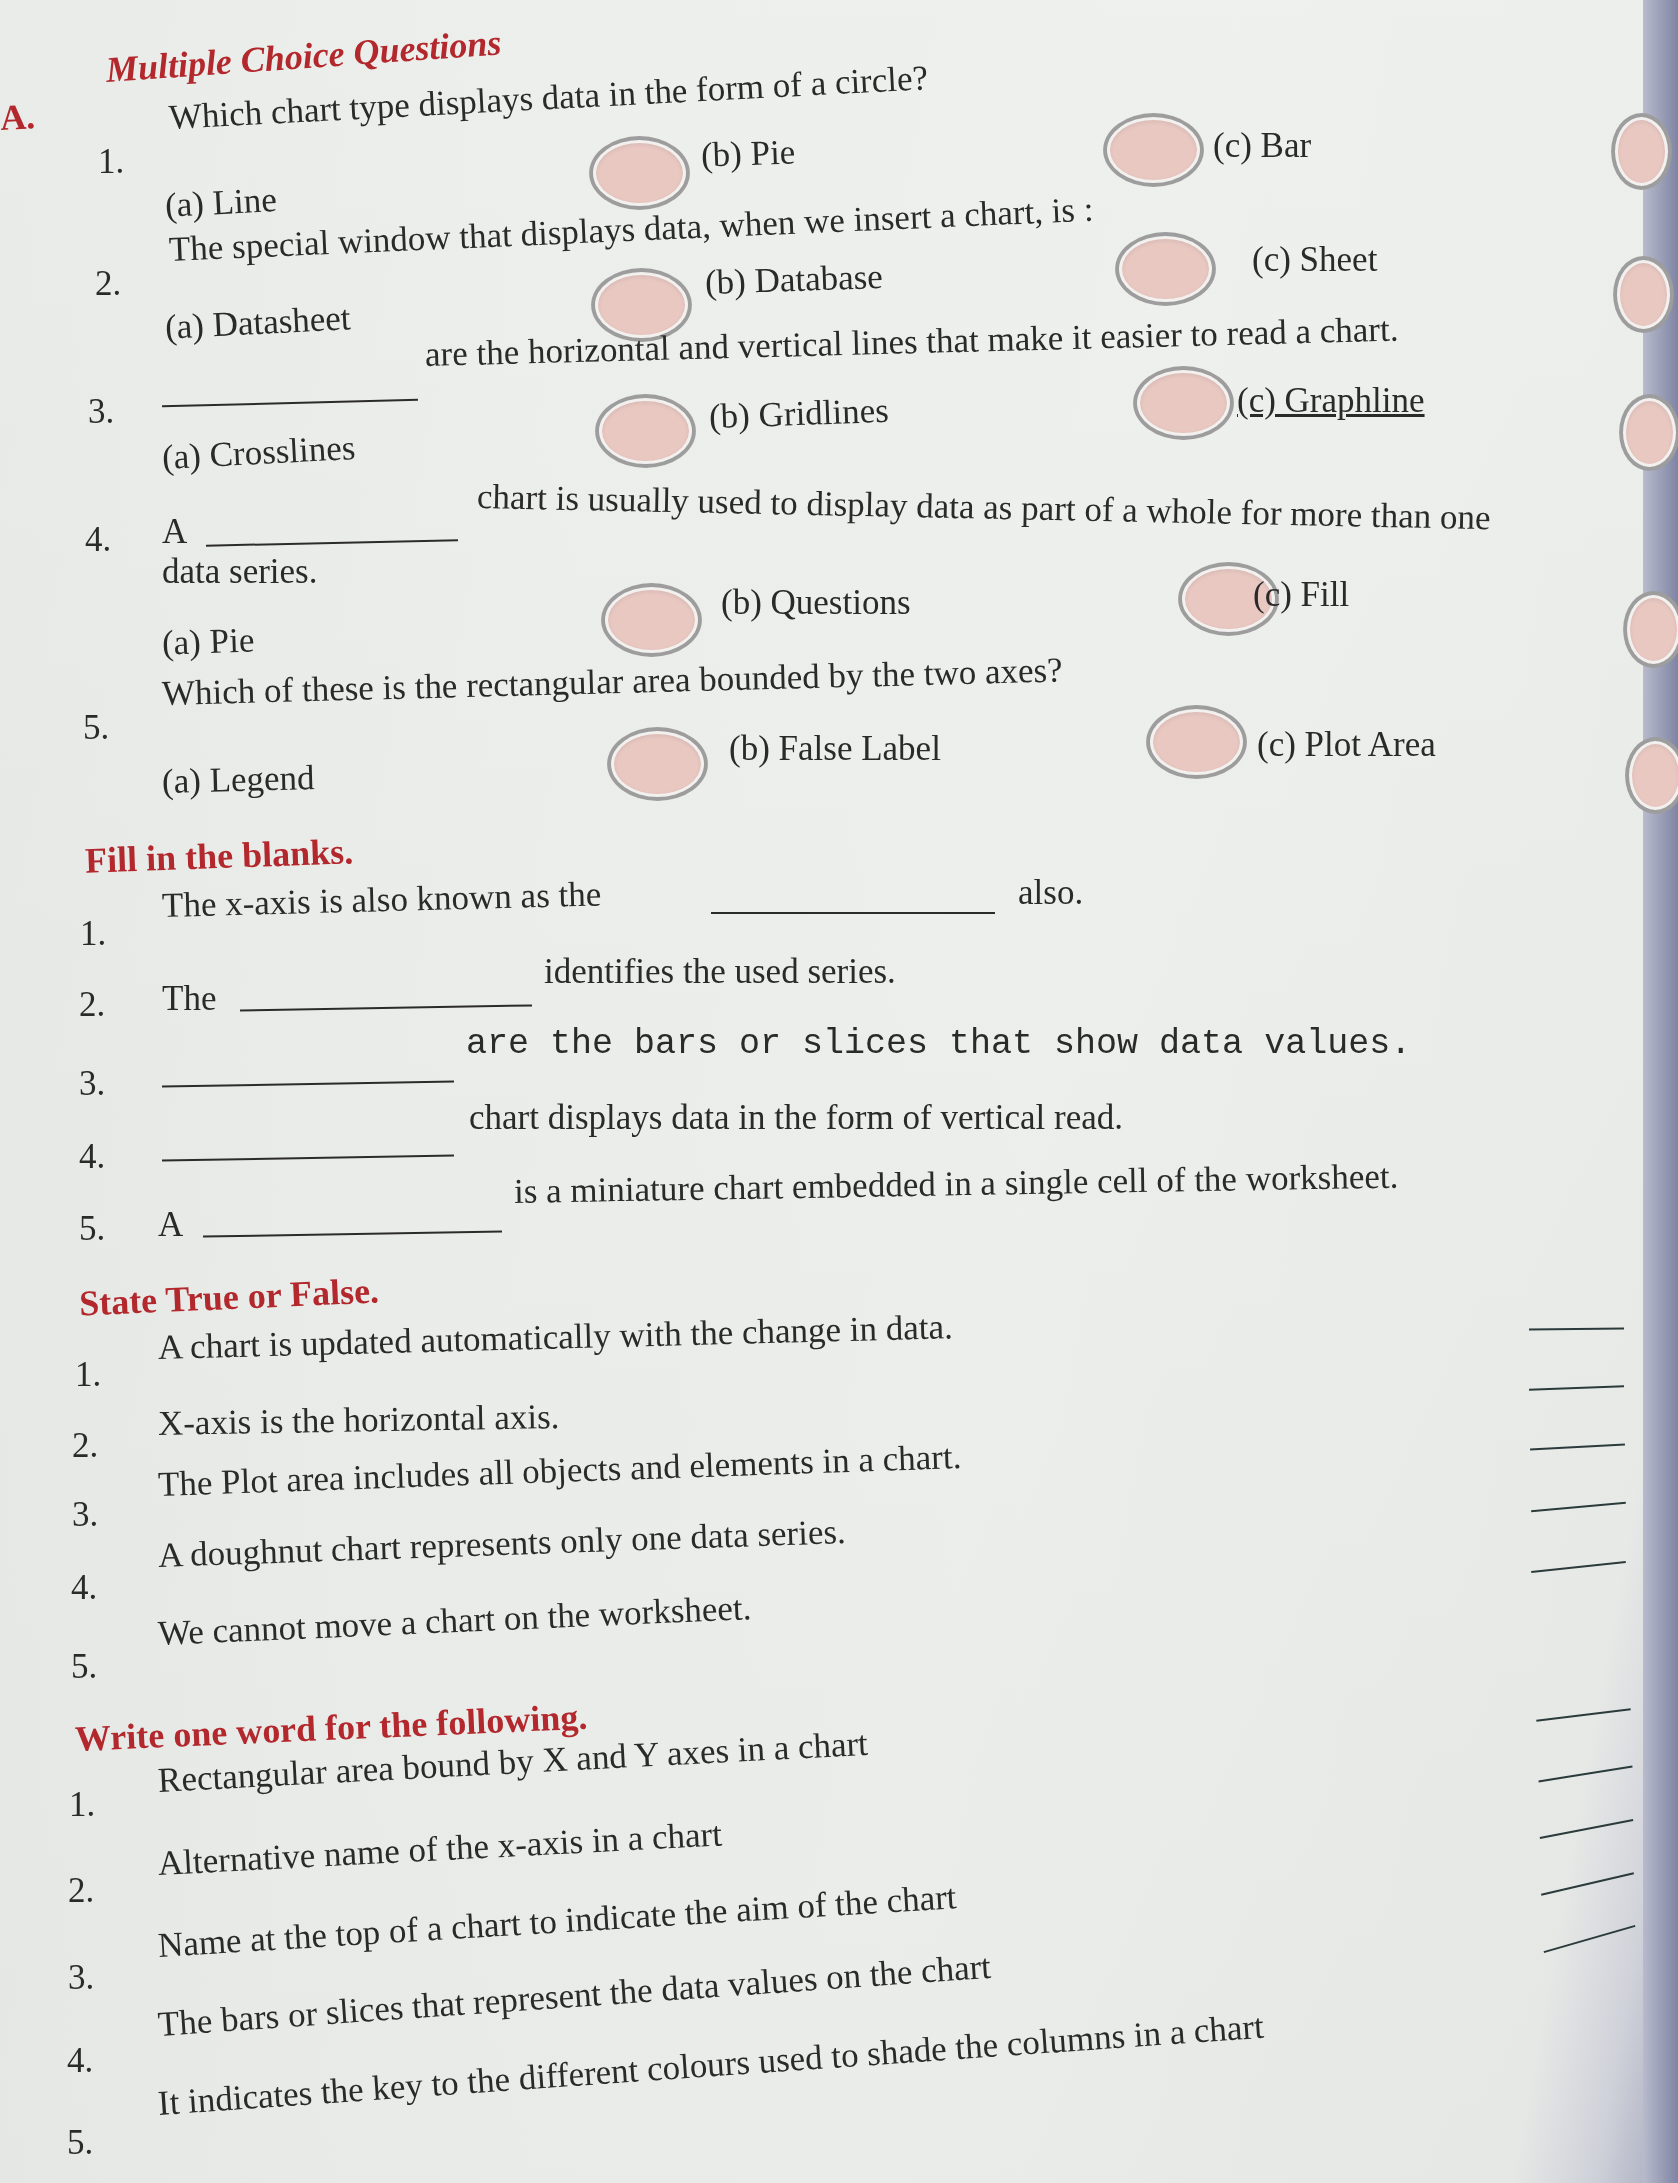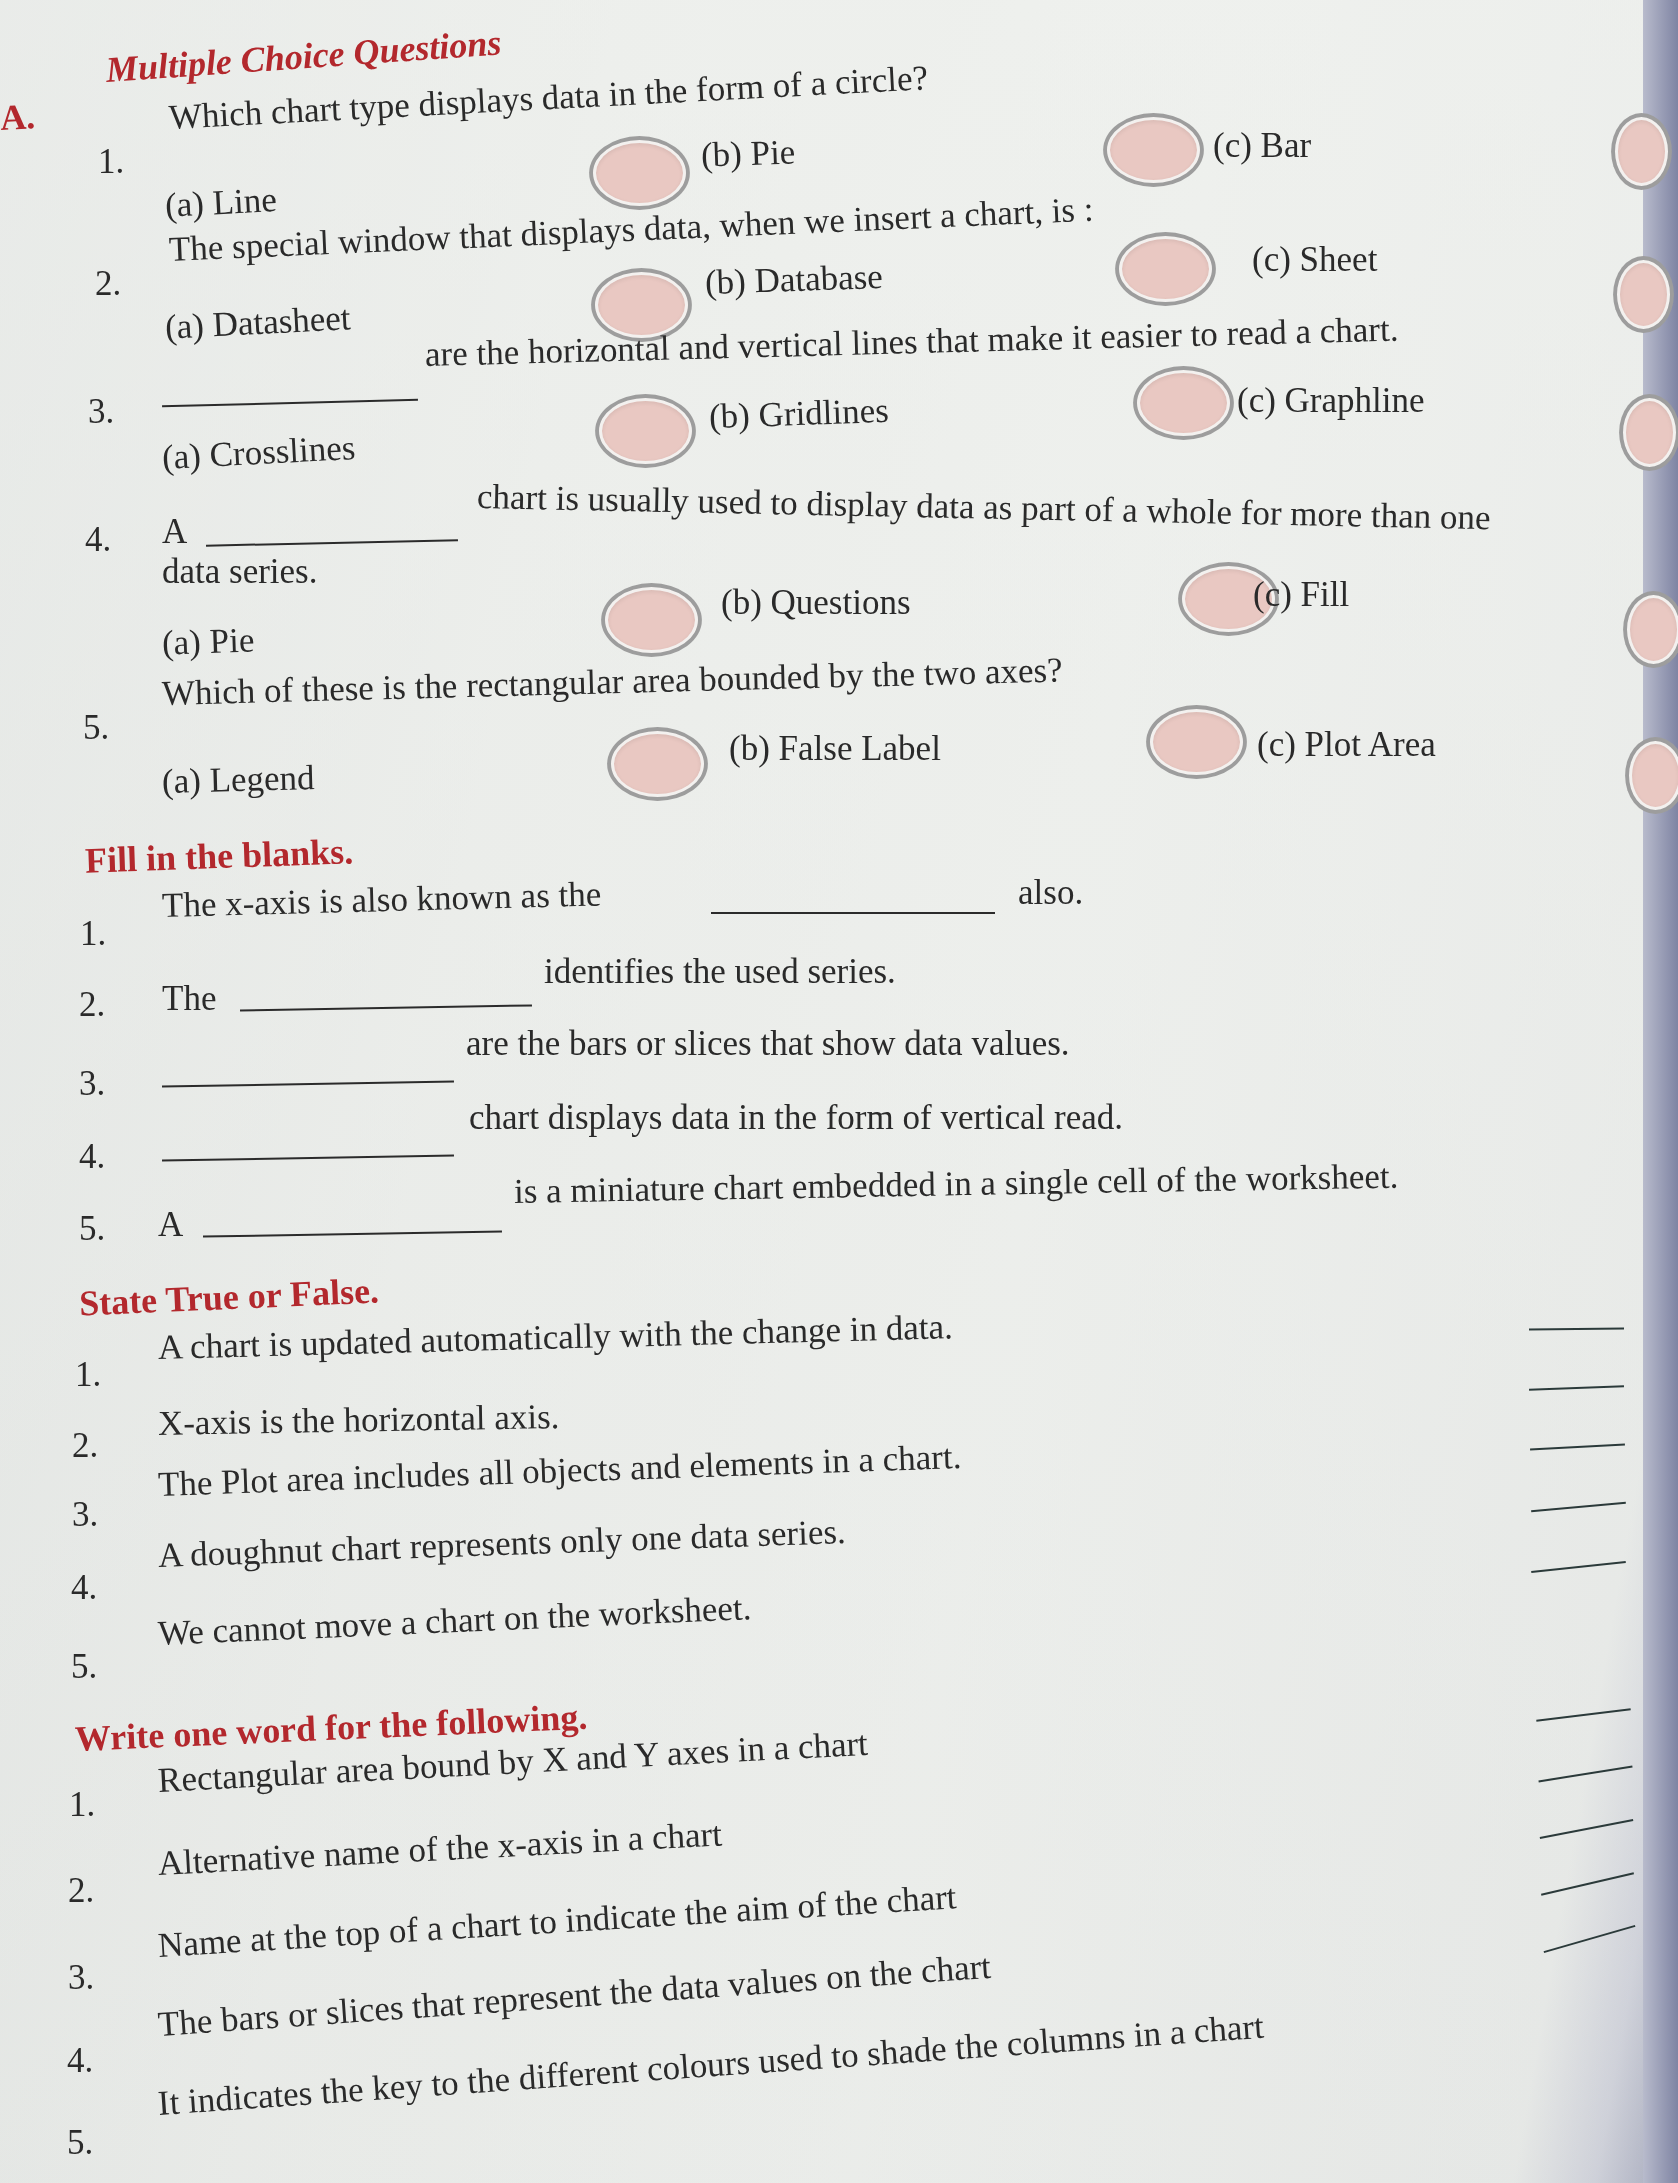--- a/index.html
+++ b/index.html
@@ -66,21 +66,21 @@
   </div>
 
   <div>
     <span class="abs num" style="left:88px;top:392px;">3.</span>
     <div class="blank" style="left:162px;top:402px;width:256px;transform:rotate(-1.5deg);"></div>
     <span class="abs qtext" style="left:425px;top:335px;transform:rotate(-1.5deg);transform-origin:left;">are the horizontal and vertical lines that make it easier to read a chart.</span>
     <span class="abs opt" style="left:162px;top:433px;transform:rotate(-3deg);">(a)  Crosslines</span>
     <div class="circle" style="left:599px;top:398px;"></div>
     <span class="abs opt" style="left:709px;top:394px;transform:rotate(-2deg);">(b)  Gridlines</span>
     <div class="circle" style="left:1137px;top:370px;"></div>
-    <span class="abs opt" style="left:1237px;top:381px;">(c)  Graphline</span>
+    <span class="abs opt" style="left:1237px;top:381px;text-decoration:underline;">(c)  Graphline</span>
     <div class="circle edgec" style="left:1623px;top:398px;"></div>
   </div>
 
   <div>
     <span class="abs num" style="left:85px;top:520px;">4.</span>
     <span class="abs qtext" style="left:162px;top:512px;">A</span>
     <div class="blank" style="left:206px;top:542px;width:252px;transform:rotate(-1.2deg);"></div>
     <span class="abs qtext" style="left:477px;top:477px;transform:rotate(1.2deg);transform-origin:left;">chart is usually used to display data as part of a whole for more than one</span>
     <span class="abs qtext" style="left:162px;top:552px;text-align:center;">data series.</span>
     <span class="abs opt" style="left:162px;top:622px;transform:rotate(-2deg);">(a)  Pie</span>
@@ -116,21 +116,21 @@
   <div>
     <span class="abs num" style="left:79px;top:985px;">2.</span>
     <span class="abs qtext" style="left:162px;top:979px;">The</span>
     <div class="blank" style="left:240px;top:1007px;width:292px;transform:rotate(-1deg);"></div>
     <span class="abs qtext" style="left:544px;top:952px;">identifies the used series.</span>
   </div>
 
   <div>
     <span class="abs num" style="left:79px;top:1064px;">3.</span>
     <div class="blank" style="left:162px;top:1083px;width:292px;transform:rotate(-1deg);"></div>
-    <span class="abs qtext" style="left:466px;top:1024px;">are the bars or slices that show data values.</span>
+    <span class="abs qtext" style="left:466px;top:1024px;font-family:Liberation Mono, monospace;">are the bars or slices that show data values.</span>
   </div>
 
   <div>
     <span class="abs num" style="left:79px;top:1137px;">4.</span>
     <div class="blank" style="left:162px;top:1157px;width:292px;transform:rotate(-1deg);"></div>
     <span class="abs qtext" style="left:469px;top:1098px;">chart displays data in the form of vertical read.</span>
   </div>
 
   <div>
     <span class="abs num" style="left:79px;top:1209px;">5.</span>

